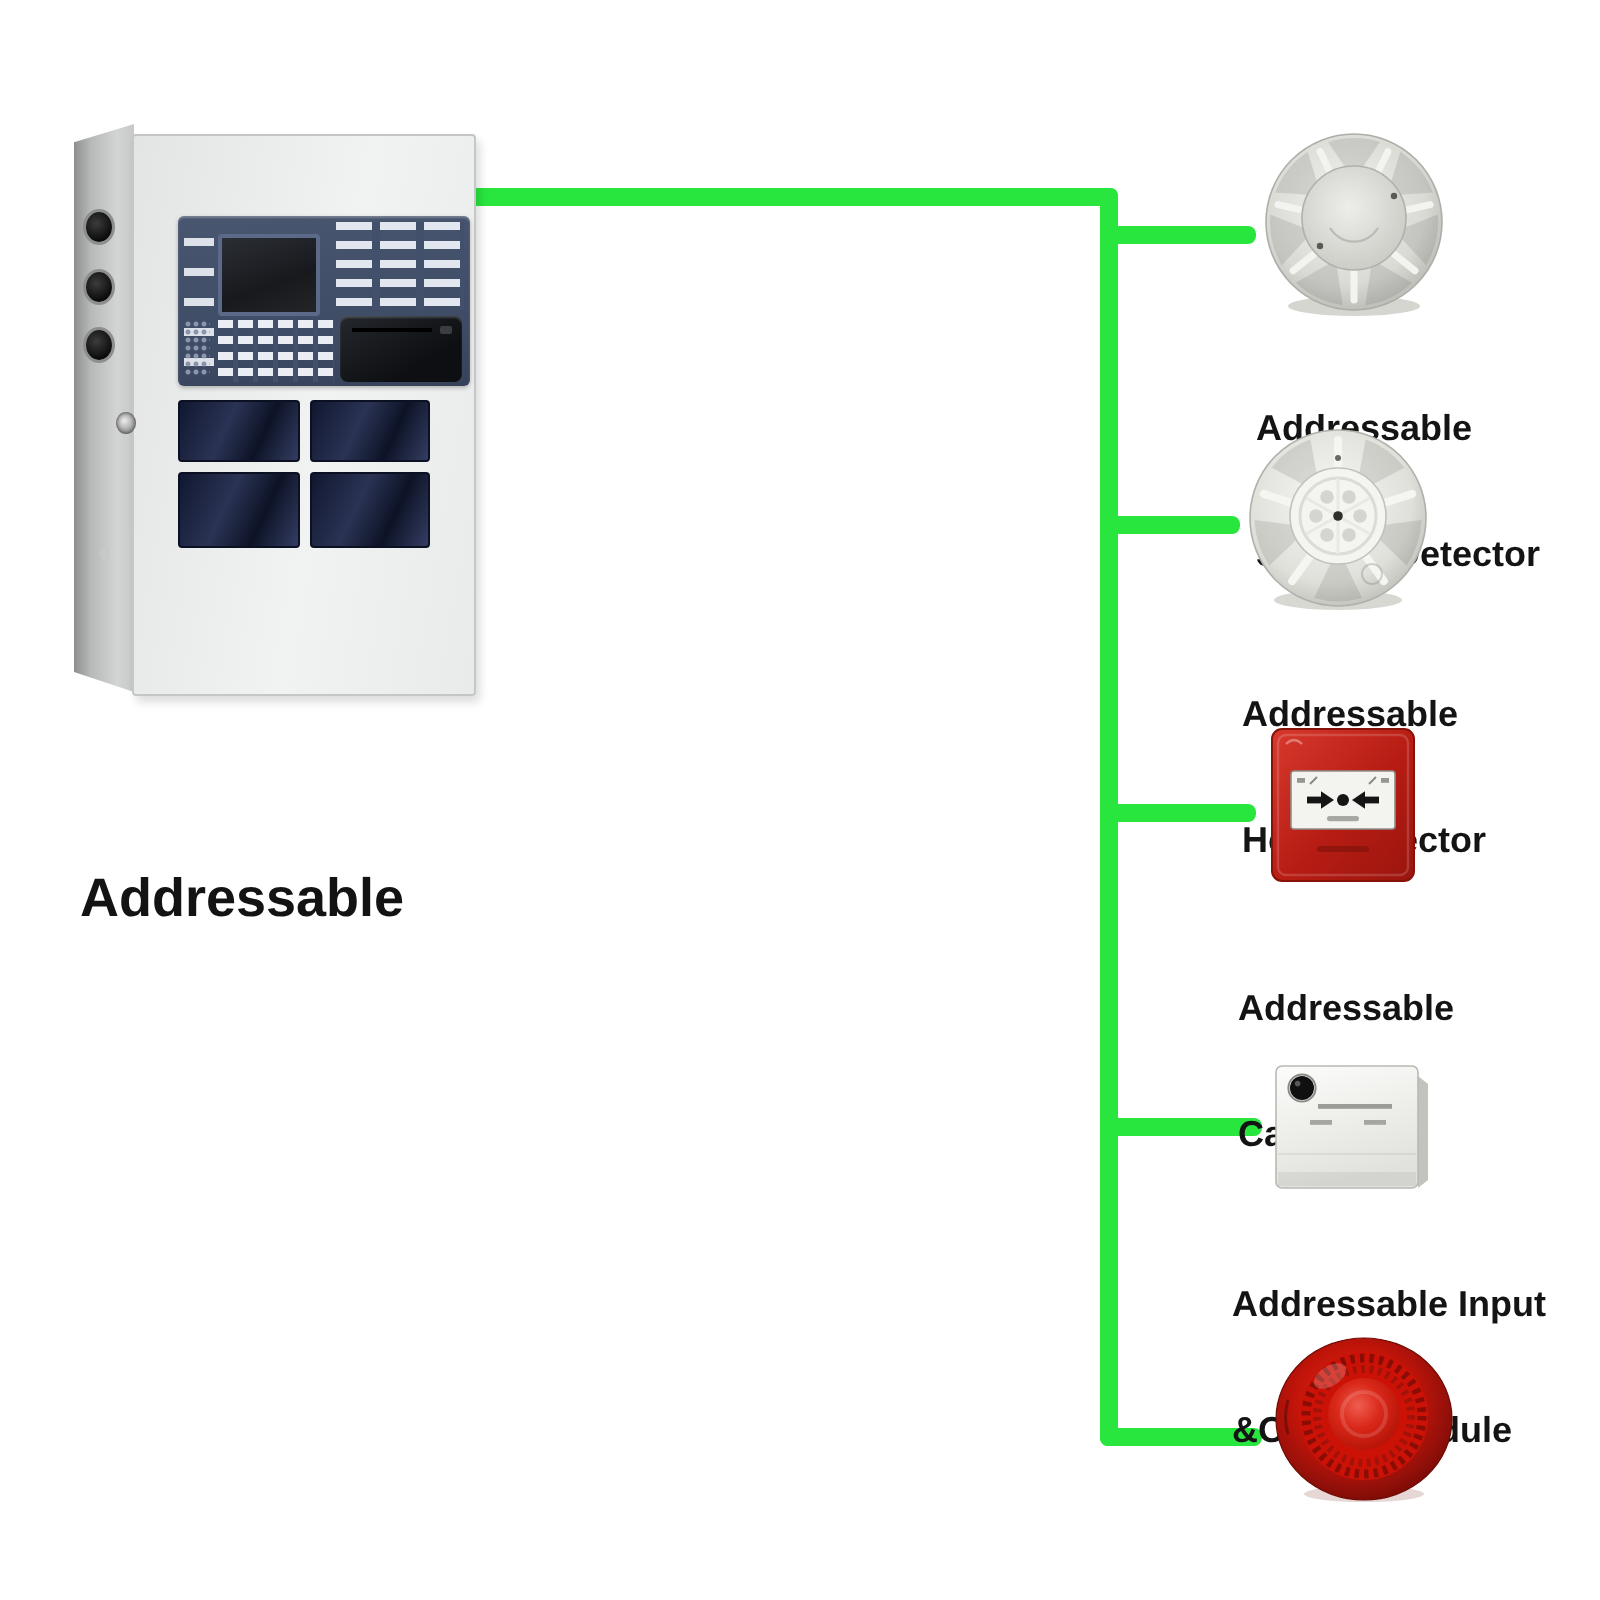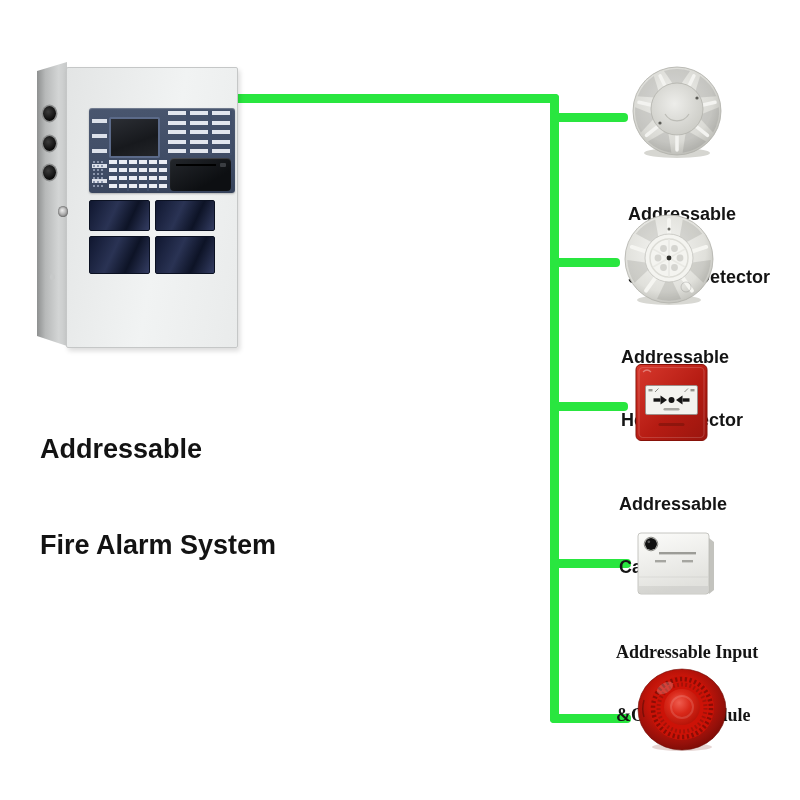--- a/index.html
+++ b/index.html
@@ -87,21 +87,21 @@
   .title{
     position:absolute;left:40px;top:369px;color:#131313;
     font-size:27px;line-height:32px;font-weight:bold;letter-spacing:0px;white-space:pre;
   }
   .dev-label{
     position:absolute;color:#141414;font-size:18px;line-height:21px;font-weight:bold;white-space:pre;
   }
   .lbl-smoke{left:628px;top:162px;}
   .lbl-heat{left:621px;top:305px;}
   .lbl-call{left:619px;top:452px;}
-  .lbl-module{left:616px;top:600px;font-family:Liberation Serif, serif;}
+  .lbl-module{left:616px;top:600px;}
   .lbl-sounder{left:603px;top:761px;}
   .dev-img{position:absolute;}
   .img-smoke{left:631px;top:64px;width:92px;height:95px;}
   .img-heat{left:623px;top:213px;width:92px;height:93px;}
   .img-call{left:634px;top:362px;width:75px;height:81px;}
   .img-module{left:632px;top:525px;width:86px;height:77px;}
   .img-sounder{left:635px;top:667px;width:94px;height:85px;}
 </style>
 </head>
 <body>
@@ -137,21 +137,20 @@
         <div class="win-cell"></div>
         <div class="win-cell"></div>
         <div class="win-cell"></div>
         <div class="win-cell"></div>
       </div>
     </div>
   </div>
 
   <div class="title">
     <div>Addressable</div>
-    <div>Fire Alarm System</div>
   </div>
 
   <svg class="dev-img img-smoke" viewBox="0 0 92 95" xmlns="http://www.w3.org/2000/svg">
     <defs>
       <radialGradient id="g-sd-body" cx="45%" cy="40%" r="65%">
         <stop offset="0%" stop-color="#f2f2ef"></stop>
           <stop offset="70%" stop-color="#dadad5"></stop>
           <stop offset="100%" stop-color="#b7b7b1"></stop>
       </radialGradient>
       <radialGradient id="g-sd-dome" cx="45%" cy="40%" r="70%">

